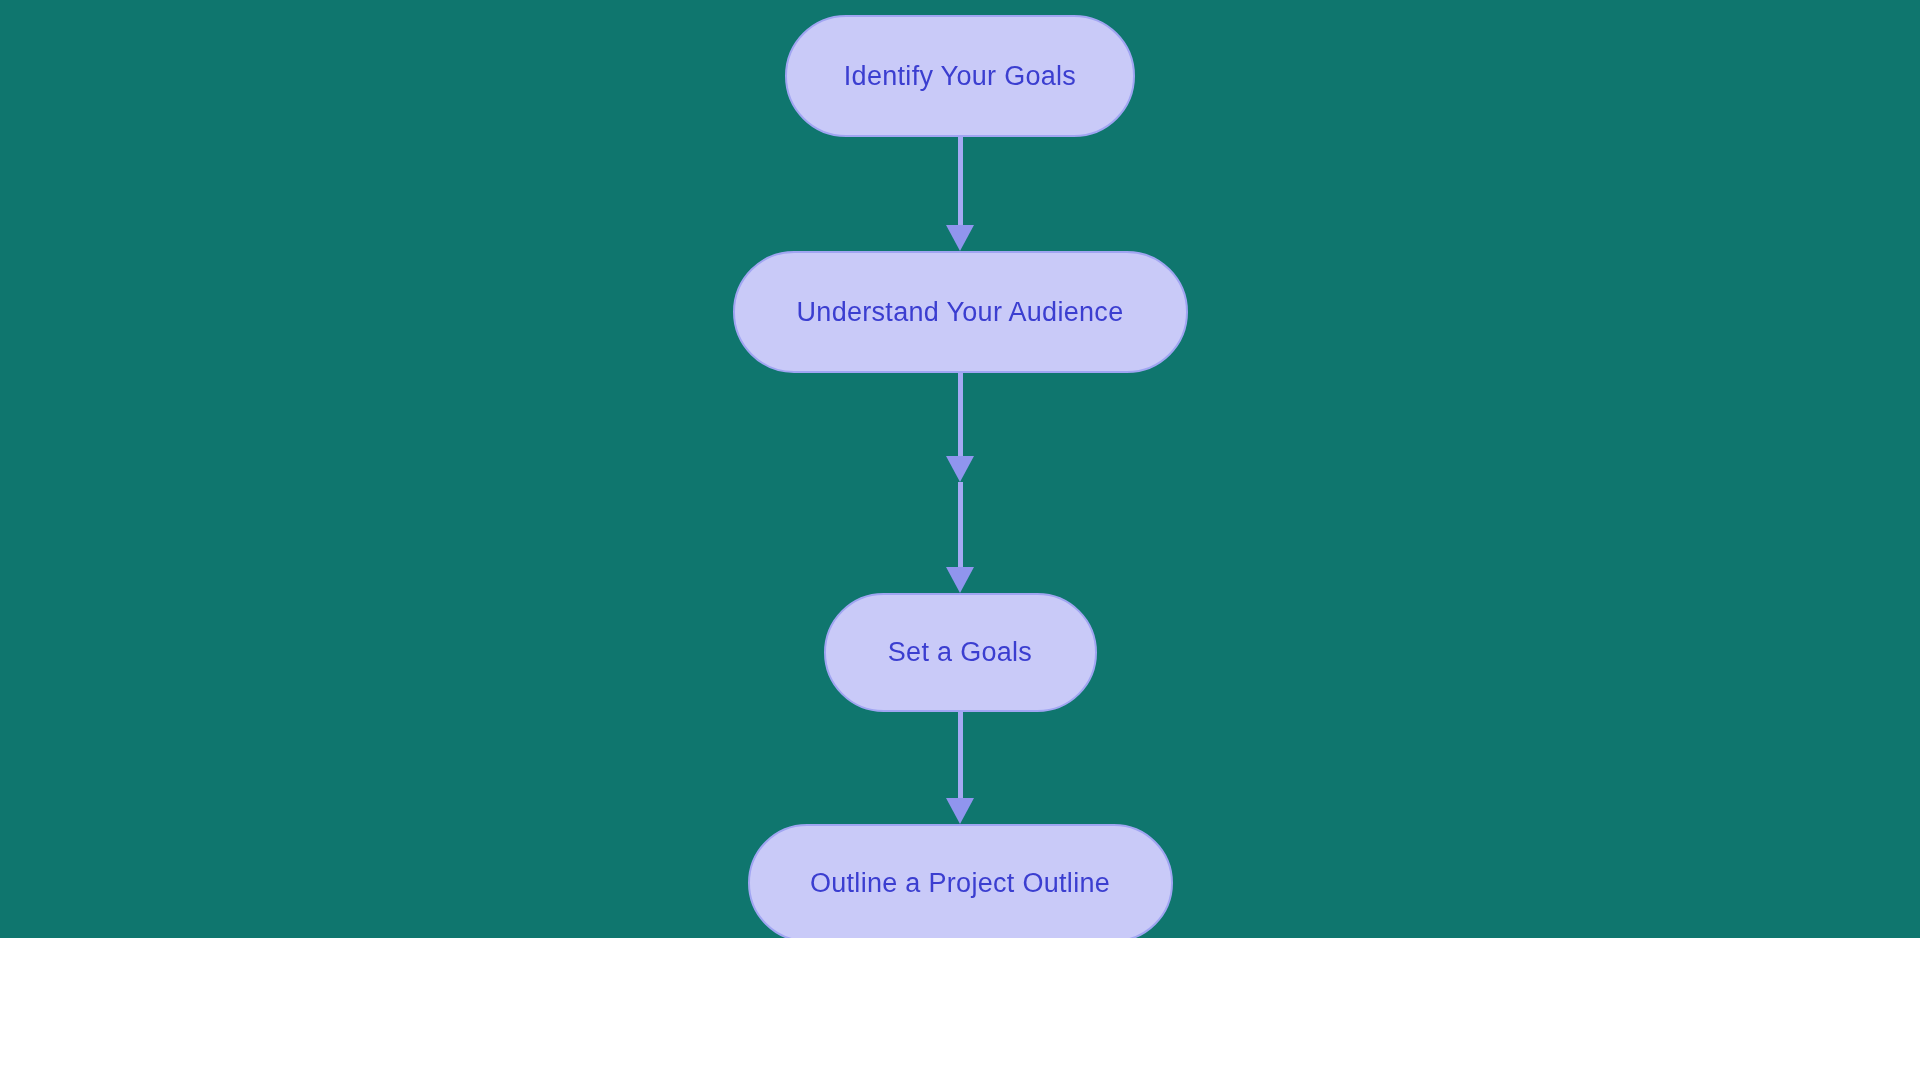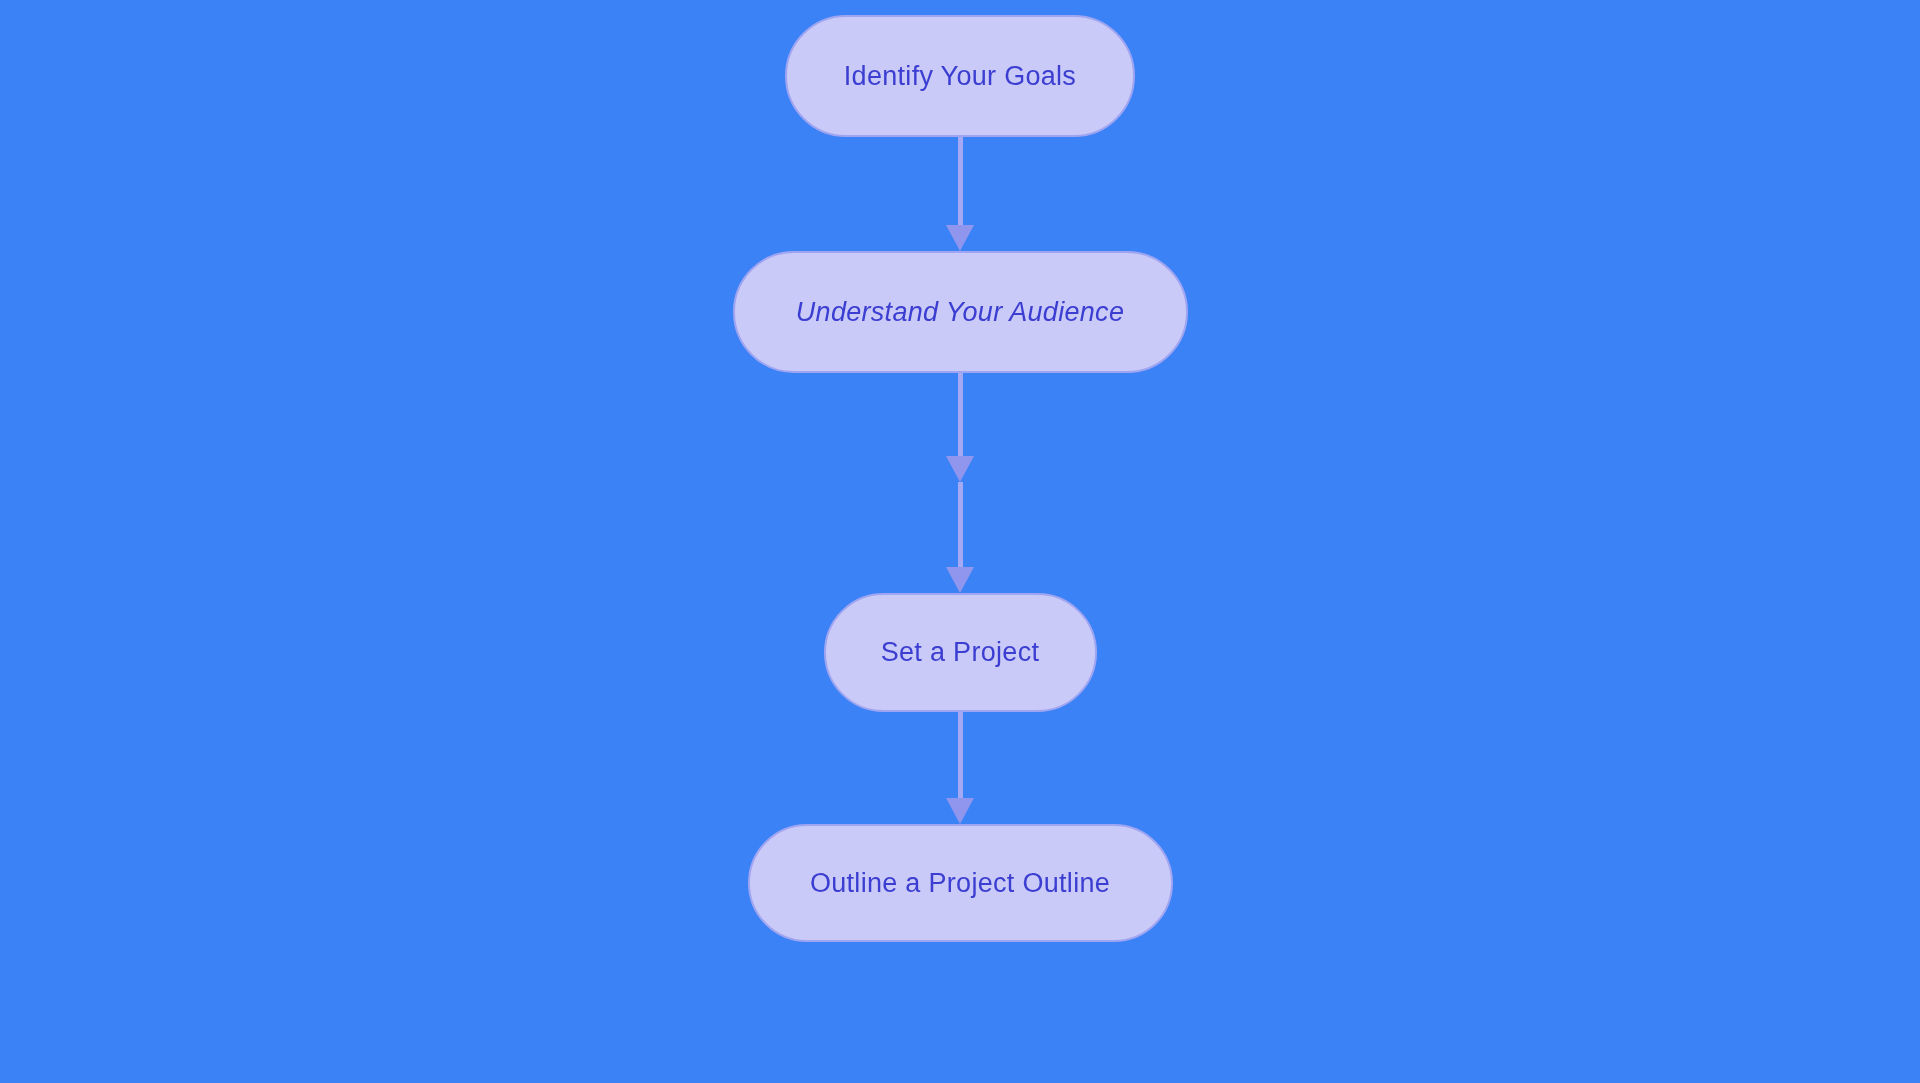--- a/index.html
+++ b/index.html
@@ -4,22 +4,22 @@
 <style>
   html, body {
     margin: 0;
     padding: 0;
     background: #ffffff;
     font-family: "Liberation Sans", sans-serif;
   }
   .canvas {
     position: relative;
     width: 1920px;
-    height: 1083px;
-    background: #3b82f6;
+    height: 938px;
+    background: #0f766e;
     overflow: hidden;
   }
   .flow {
     position: absolute;
     left: 0;
     top: 0;
     width: 100%;
     padding-top: 15px;
     display: flex;
     flex-direction: column;
@@ -34,21 +34,21 @@
     display: flex;
     align-items: center;
     justify-content: center;
     color: #3b3ed0;
     font-size: 27px;
     letter-spacing: 0.3px;
     white-space: nowrap;
     text-align: center;
   }
   .node-0 { width: 350px; height: 122px; }
-  .node-1 { width: 455px; height: 122px; font-style: italic; }
+  .node-1 { width: 455px; height: 122px; }
   .node-2 { width: 399px; height: 118px; }
   .node-3 { width: 273px; height: 119px; }
   .node-4 { width: 425px; height: 118px; }
 
   .arrow {
     display: flex;
     flex-direction: column;
     align-items: center;
   }
   .arrow-0 { height: 114px; }
@@ -92,21 +92,21 @@
       <div class="head"></div>
     </div>
 
 
     <div class="arrow arrow-2">
       <div class="shaft"></div>
       <div class="head"></div>
     </div>
 
     <div class="node node-3">
-      <span>Set a Project</span>
+      <span>Set a Goals</span>
     </div>
 
     <div class="arrow arrow-3">
       <div class="shaft"></div>
       <div class="head"></div>
     </div>
 
     <div class="node node-4">
       <span>Outline a Project Outline</span>
     </div>

